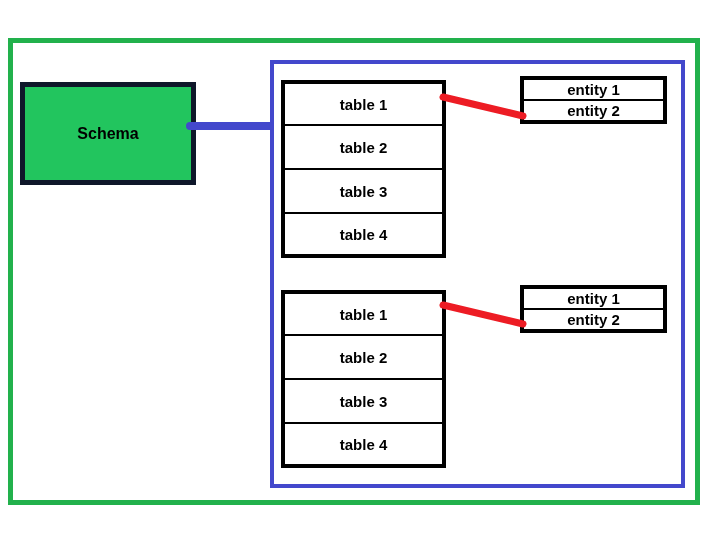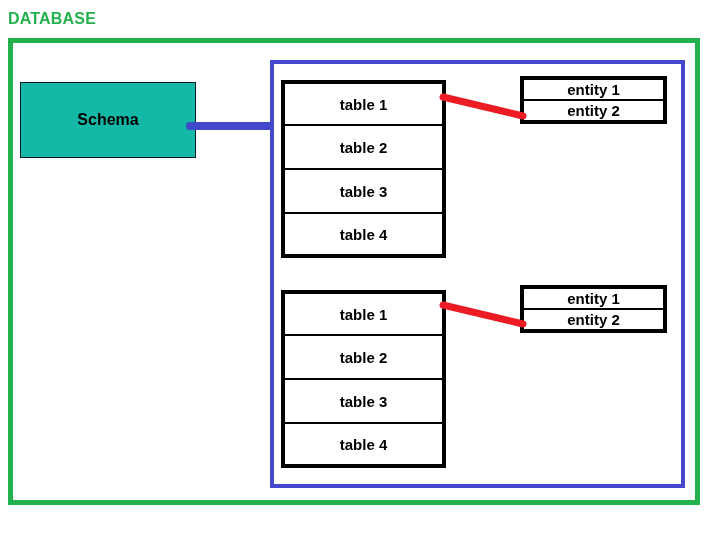--- a/index.html
+++ b/index.html
@@ -47,24 +47,24 @@
     border: 4px solid #4348cc;
     box-sizing: border-box;
   }
 
   
   .schema-box {
     position: absolute;
     left: 20px;
     top: 82px;
     width: 176px;
-    height: 76px;
-    border: 1px solid #0f172a;
-    box-sizing: border-box;
-    background: #14b8a6;
+    height: 103px;
+    border: 5px solid #0f172a;
+    box-sizing: border-box;
+    background: #22c55e;
     display: flex;
     align-items: center;
     justify-content: center;
   }
   .schema-box .label {
     font-size: 16px;
     font-weight: bold;
     color: #000000;
   }
 
@@ -162,21 +162,20 @@
     width: 721px;
     height: 542px;
     pointer-events: none;
   }
 </style>
 </head>
 <body>
 
 <div id="canvas">
 
-  <div class="db-label">DATABASE</div>
   <div class="db-frame"></div>
 
   <div class="blue-frame"></div>
 
   <div class="schema-box">
     <span class="label">Schema</span>
   </div>
 
   <div class="blue-connector"></div>
 

